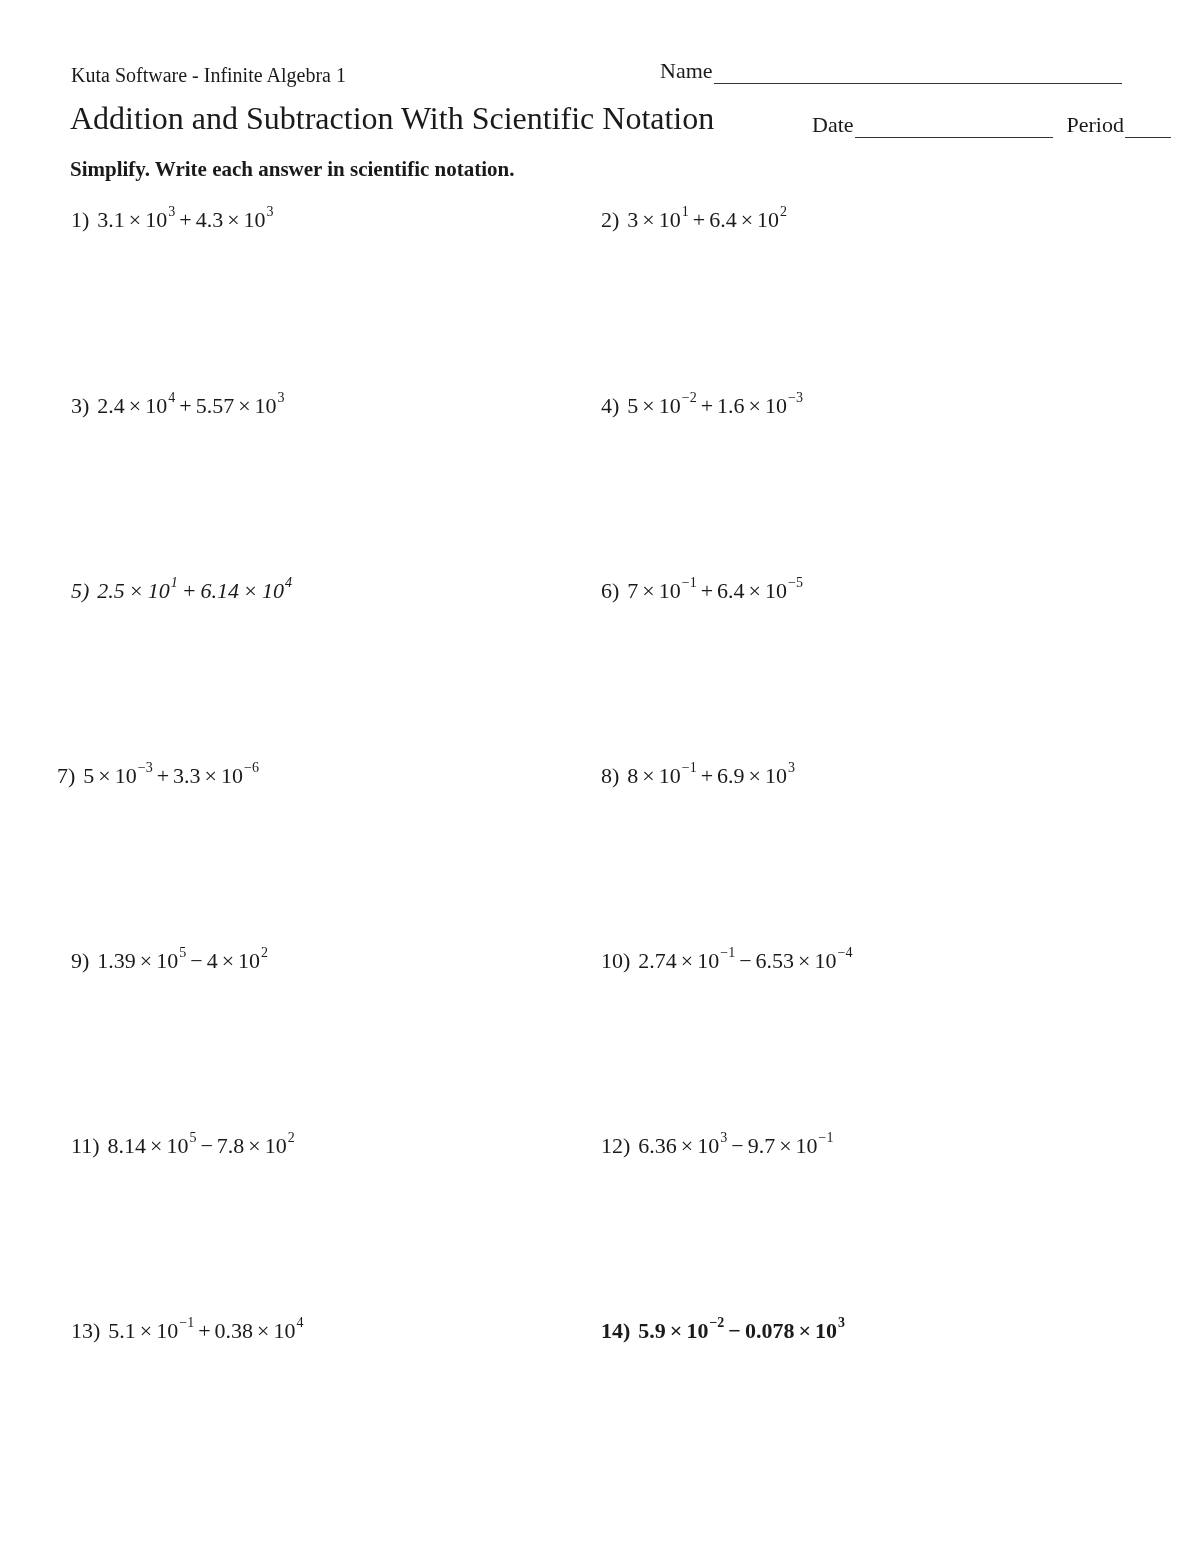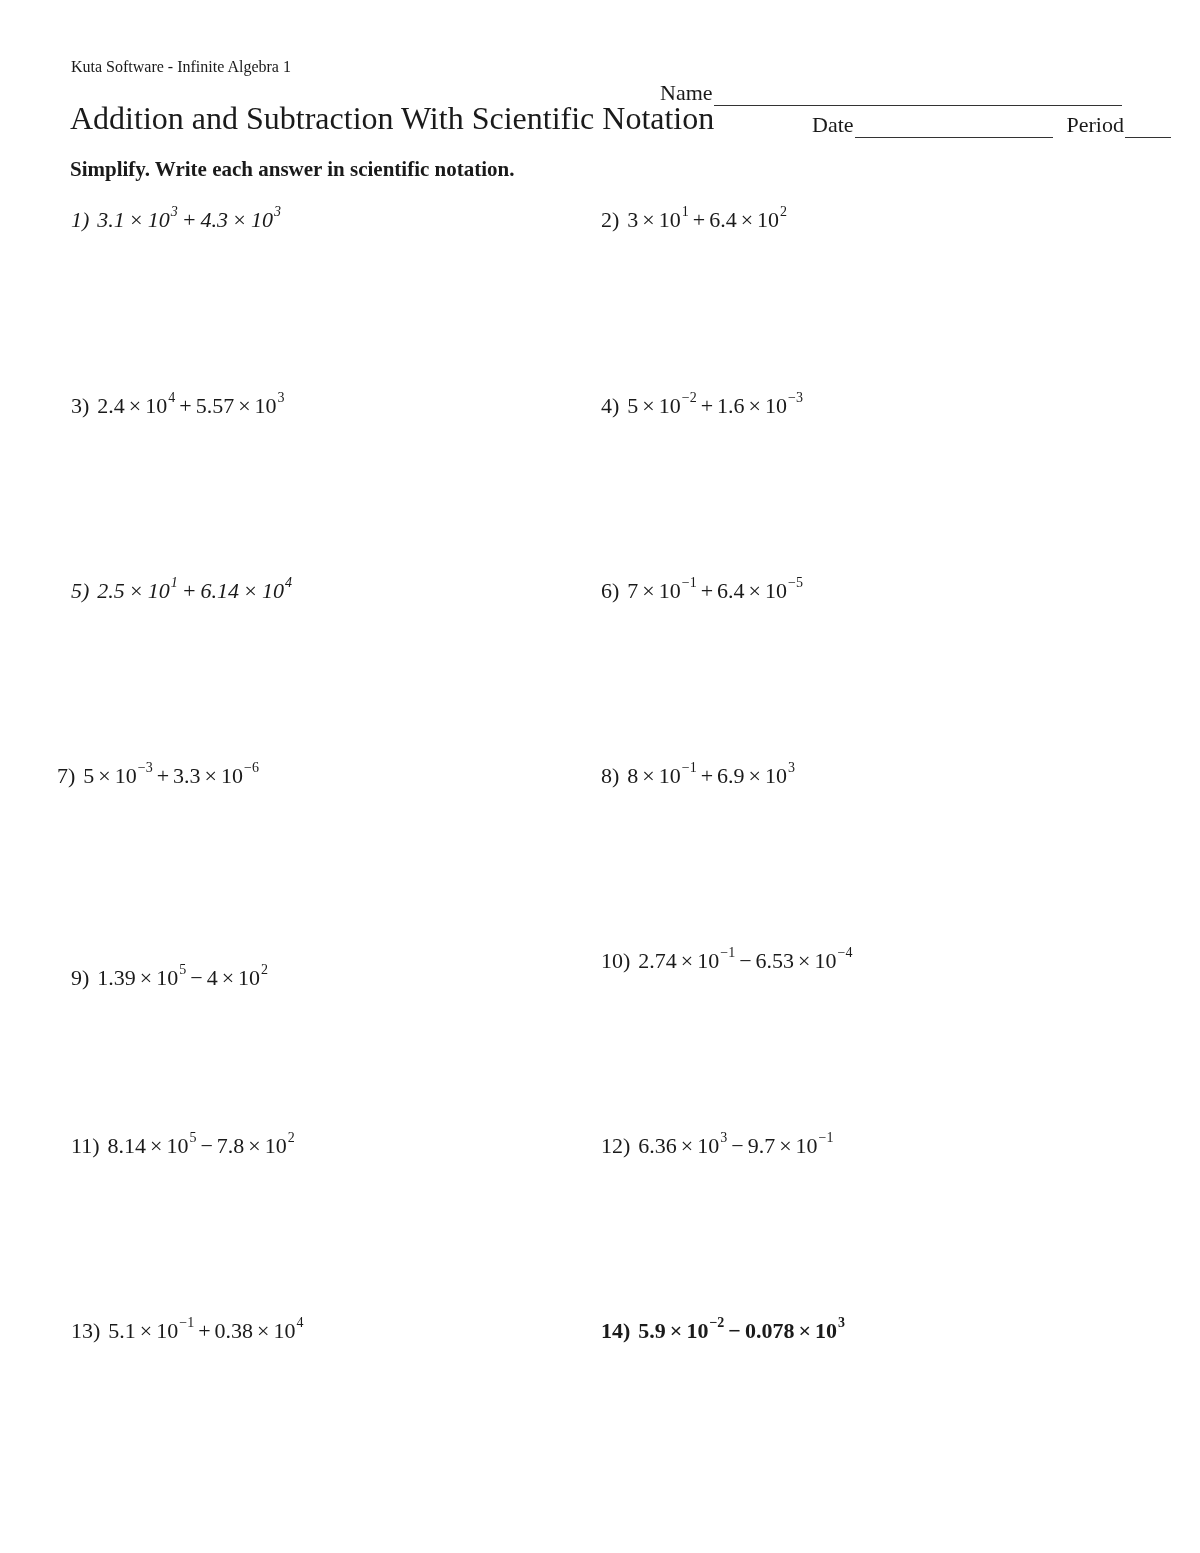--- a/index.html
+++ b/index.html
@@ -11,27 +11,27 @@
       width: 1200px;
       height: 1553px;
       position: relative;
       overflow: hidden;
       font-family: "Liberation Serif", "DejaVu Serif", serif;
       color: #1a1a1a;
     }
     .abs { position: absolute; white-space: nowrap; }
 
     .software {
-      left: 71px; top: 58px;
-      font-size: 16px;
+      left: 71px; top: 64px;
+      font-size: 20px;
     }
     .name-wrap {
       left: 660px; top: 58px;
       font-size: 22px;
-      display: flex; align-items: flex-end; margin-top: 22px;
+      display: flex; align-items: flex-end;
     }
     .blank {
       display: inline-block;
       border-bottom: 1.5px solid #333;
       height: 22px;
       margin-left: 1px;
     }
     .name-blank { width: 408px; }
 
     .title {
@@ -84,21 +84,21 @@
   <span>Date</span>
   <span class="blank date-blank"></span>
   <span>Period</span>
   <span class="blank period-blank"></span>
 </div>
 
 <div class="abs instructions">Simplify.  Write each answer in scientific notation.</div>
 
 <div id="problems">
 
-  <div class="problem" style="left:71px; top:207px;font-style:italic;">
+  <div class="problem" style="left:71px; top:207px;">
     <span class="num">1)</span><span>3.1</span><span class="op">×</span><span>10</span><sup>3</sup><span class="op">+</span><span>4.3</span><span class="op">×</span><span>10</span><sup>3</sup>
   </div>
   <div class="problem" style="left:601px; top:207px;">
     <span class="num">2)</span><span>3</span><span class="op">×</span><span>10</span><sup>1</sup><span class="op">+</span><span>6.4</span><span class="op">×</span><span>10</span><sup>2</sup>
   </div>
 
   <div class="problem" style="left:71px; top:393px;">
     <span class="num">3)</span><span>2.4</span><span class="op">×</span><span>10</span><sup>4</sup><span class="op">+</span><span>5.57</span><span class="op">×</span><span>10</span><sup>3</sup>
   </div>
   <div class="problem" style="left:601px; top:393px;">
@@ -112,21 +112,21 @@
     <span class="num">6)</span><span>7</span><span class="op">×</span><span>10</span><sup>−1</sup><span class="op">+</span><span>6.4</span><span class="op">×</span><span>10</span><sup>−5</sup>
   </div>
 
   <div class="problem" style="left:57px; top:763px;">
     <span class="num">7)</span><span>5</span><span class="op">×</span><span>10</span><sup>−3</sup><span class="op">+</span><span>3.3</span><span class="op">×</span><span>10</span><sup>−6</sup>
   </div>
   <div class="problem" style="left:601px; top:763px;">
     <span class="num">8)</span><span>8</span><span class="op">×</span><span>10</span><sup>−1</sup><span class="op">+</span><span>6.9</span><span class="op">×</span><span>10</span><sup>3</sup>
   </div>
 
-  <div class="problem" style="left:71px; top:948px;margin-top:17px;">
+  <div class="problem" style="left:71px; top:948px;">
     <span class="num">9)</span><span>1.39</span><span class="op">×</span><span>10</span><sup>5</sup><span class="op">−</span><span>4</span><span class="op">×</span><span>10</span><sup>2</sup>
   </div>
   <div class="problem" style="left:601px; top:948px;">
     <span class="num">10)</span><span>2.74</span><span class="op">×</span><span>10</span><sup>−1</sup><span class="op">−</span><span>6.53</span><span class="op">×</span><span>10</span><sup>−4</sup>
   </div>
 
   <div class="problem" style="left:71px; top:1133px;">
     <span class="num">11)</span><span>8.14</span><span class="op">×</span><span>10</span><sup>5</sup><span class="op">−</span><span>7.8</span><span class="op">×</span><span>10</span><sup>2</sup>
   </div>
   <div class="problem" style="left:601px; top:1133px;">

